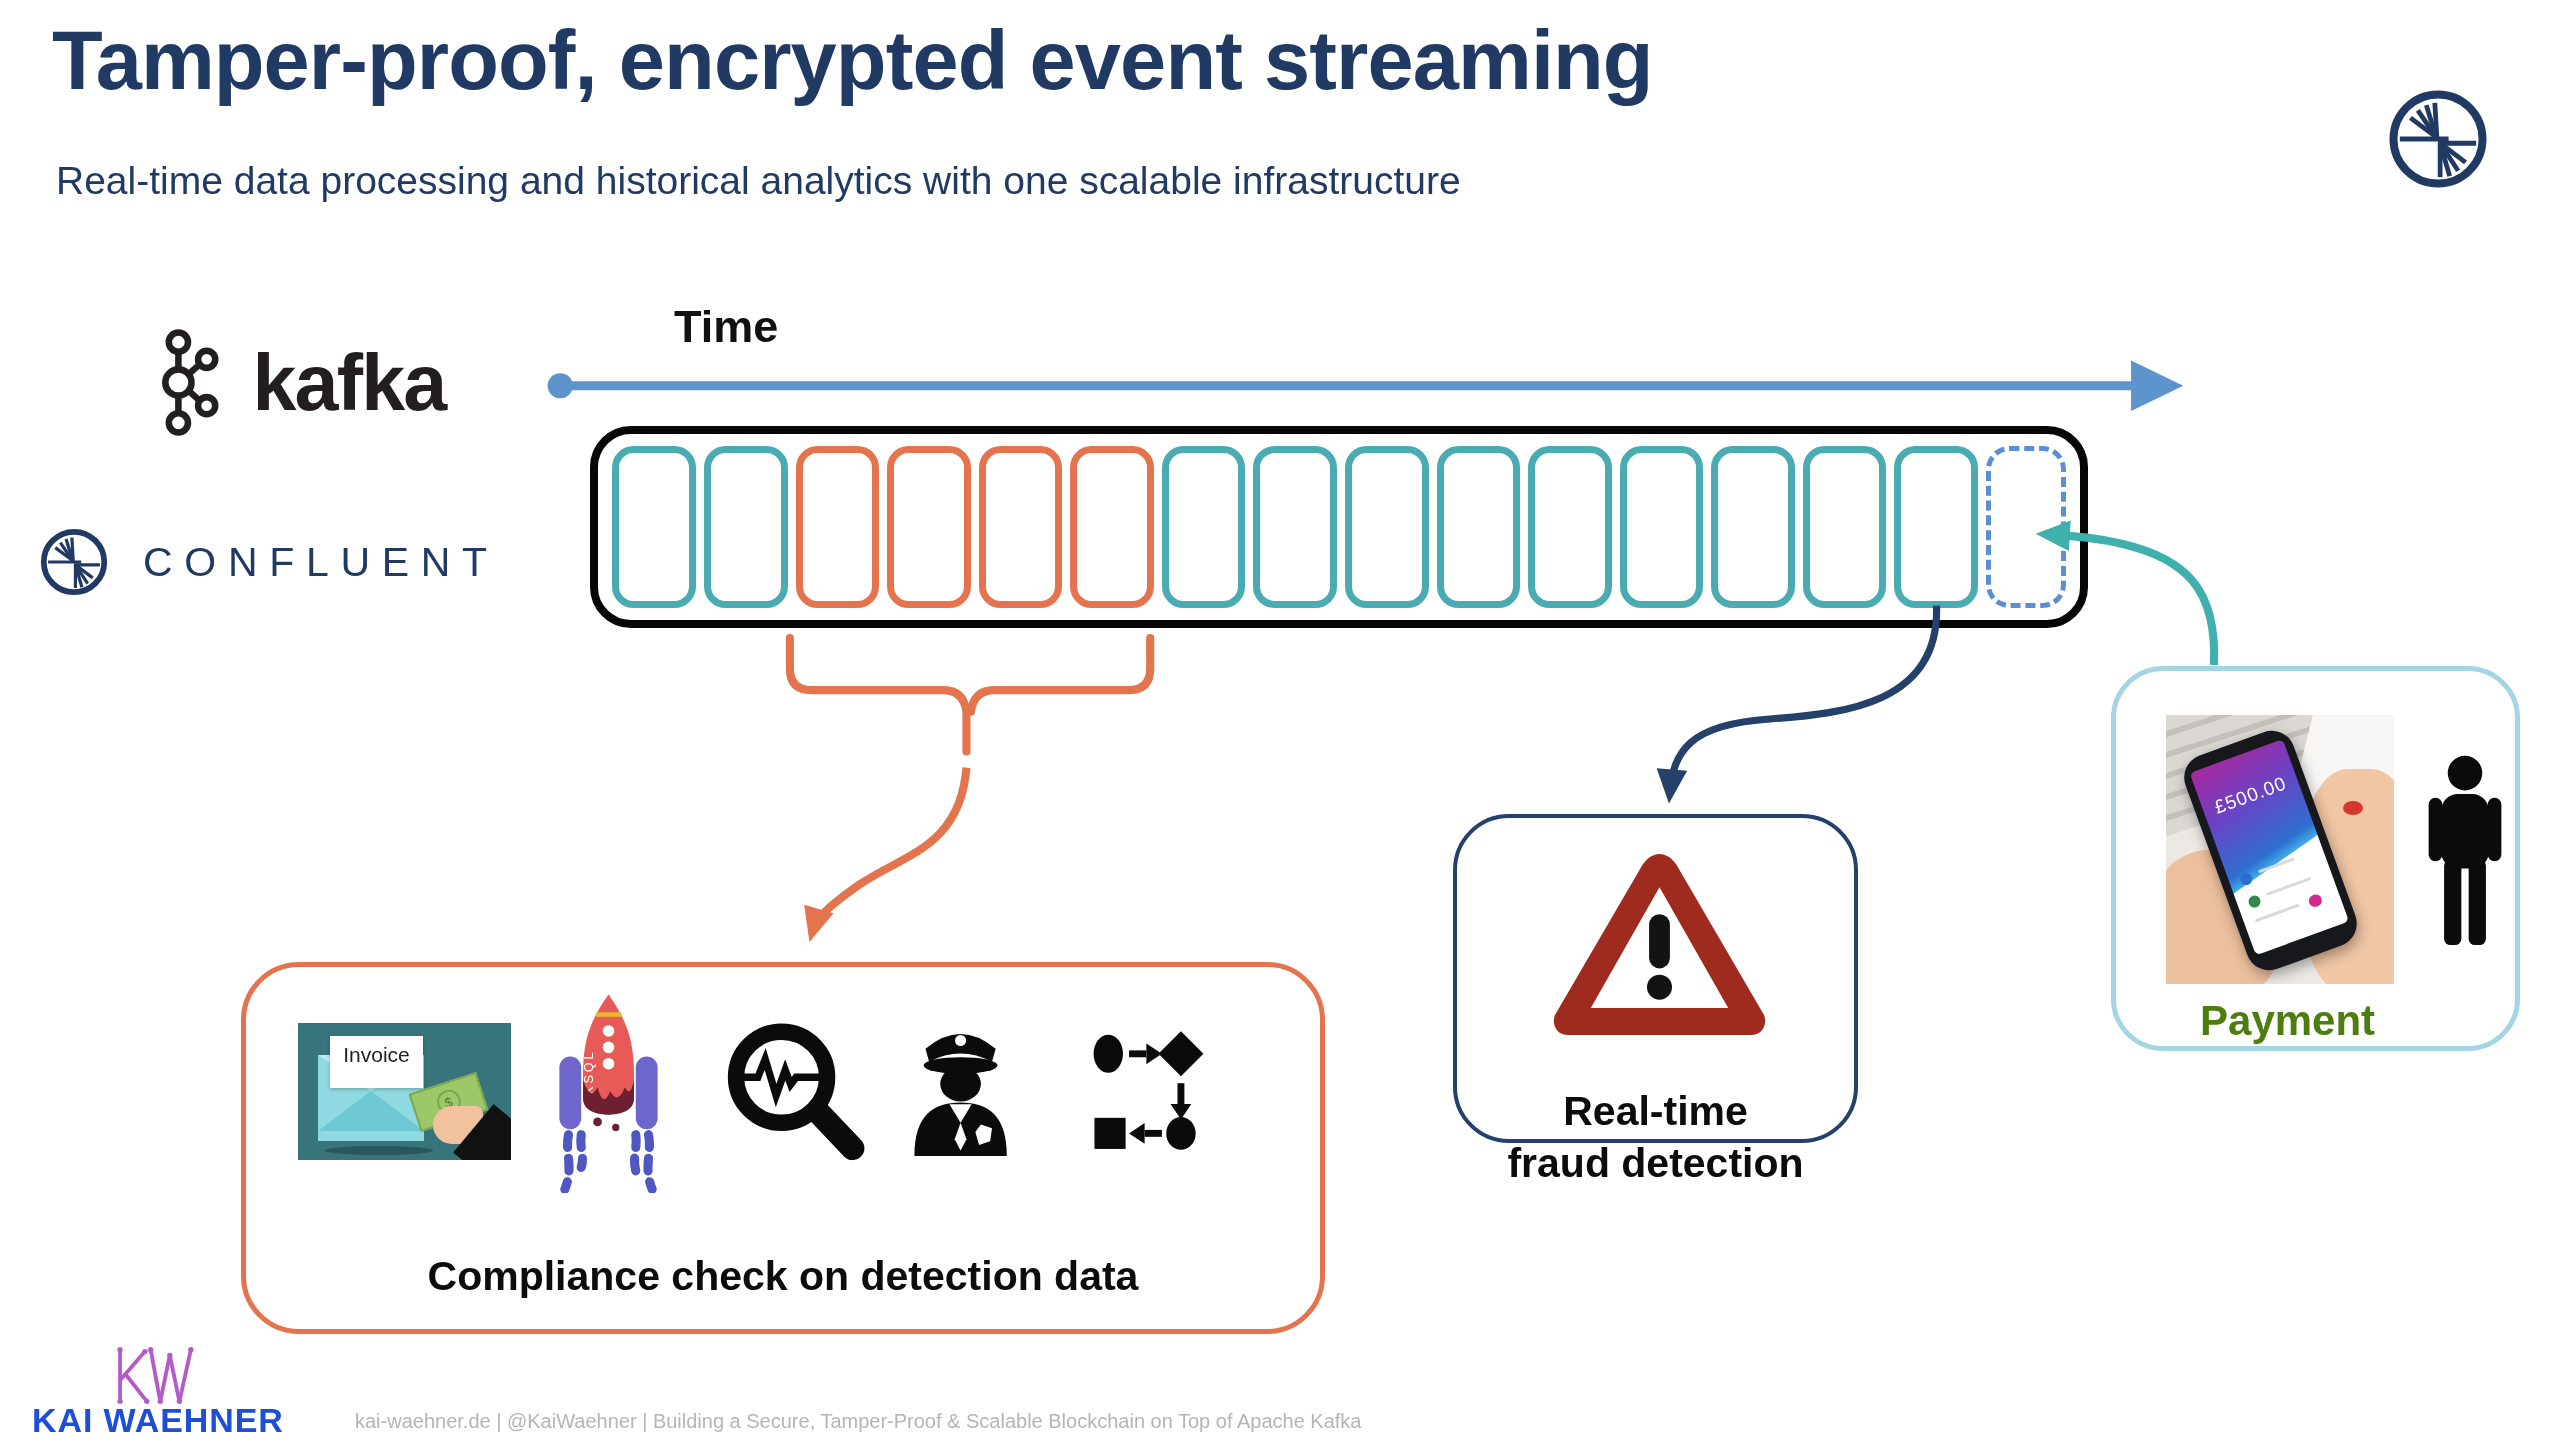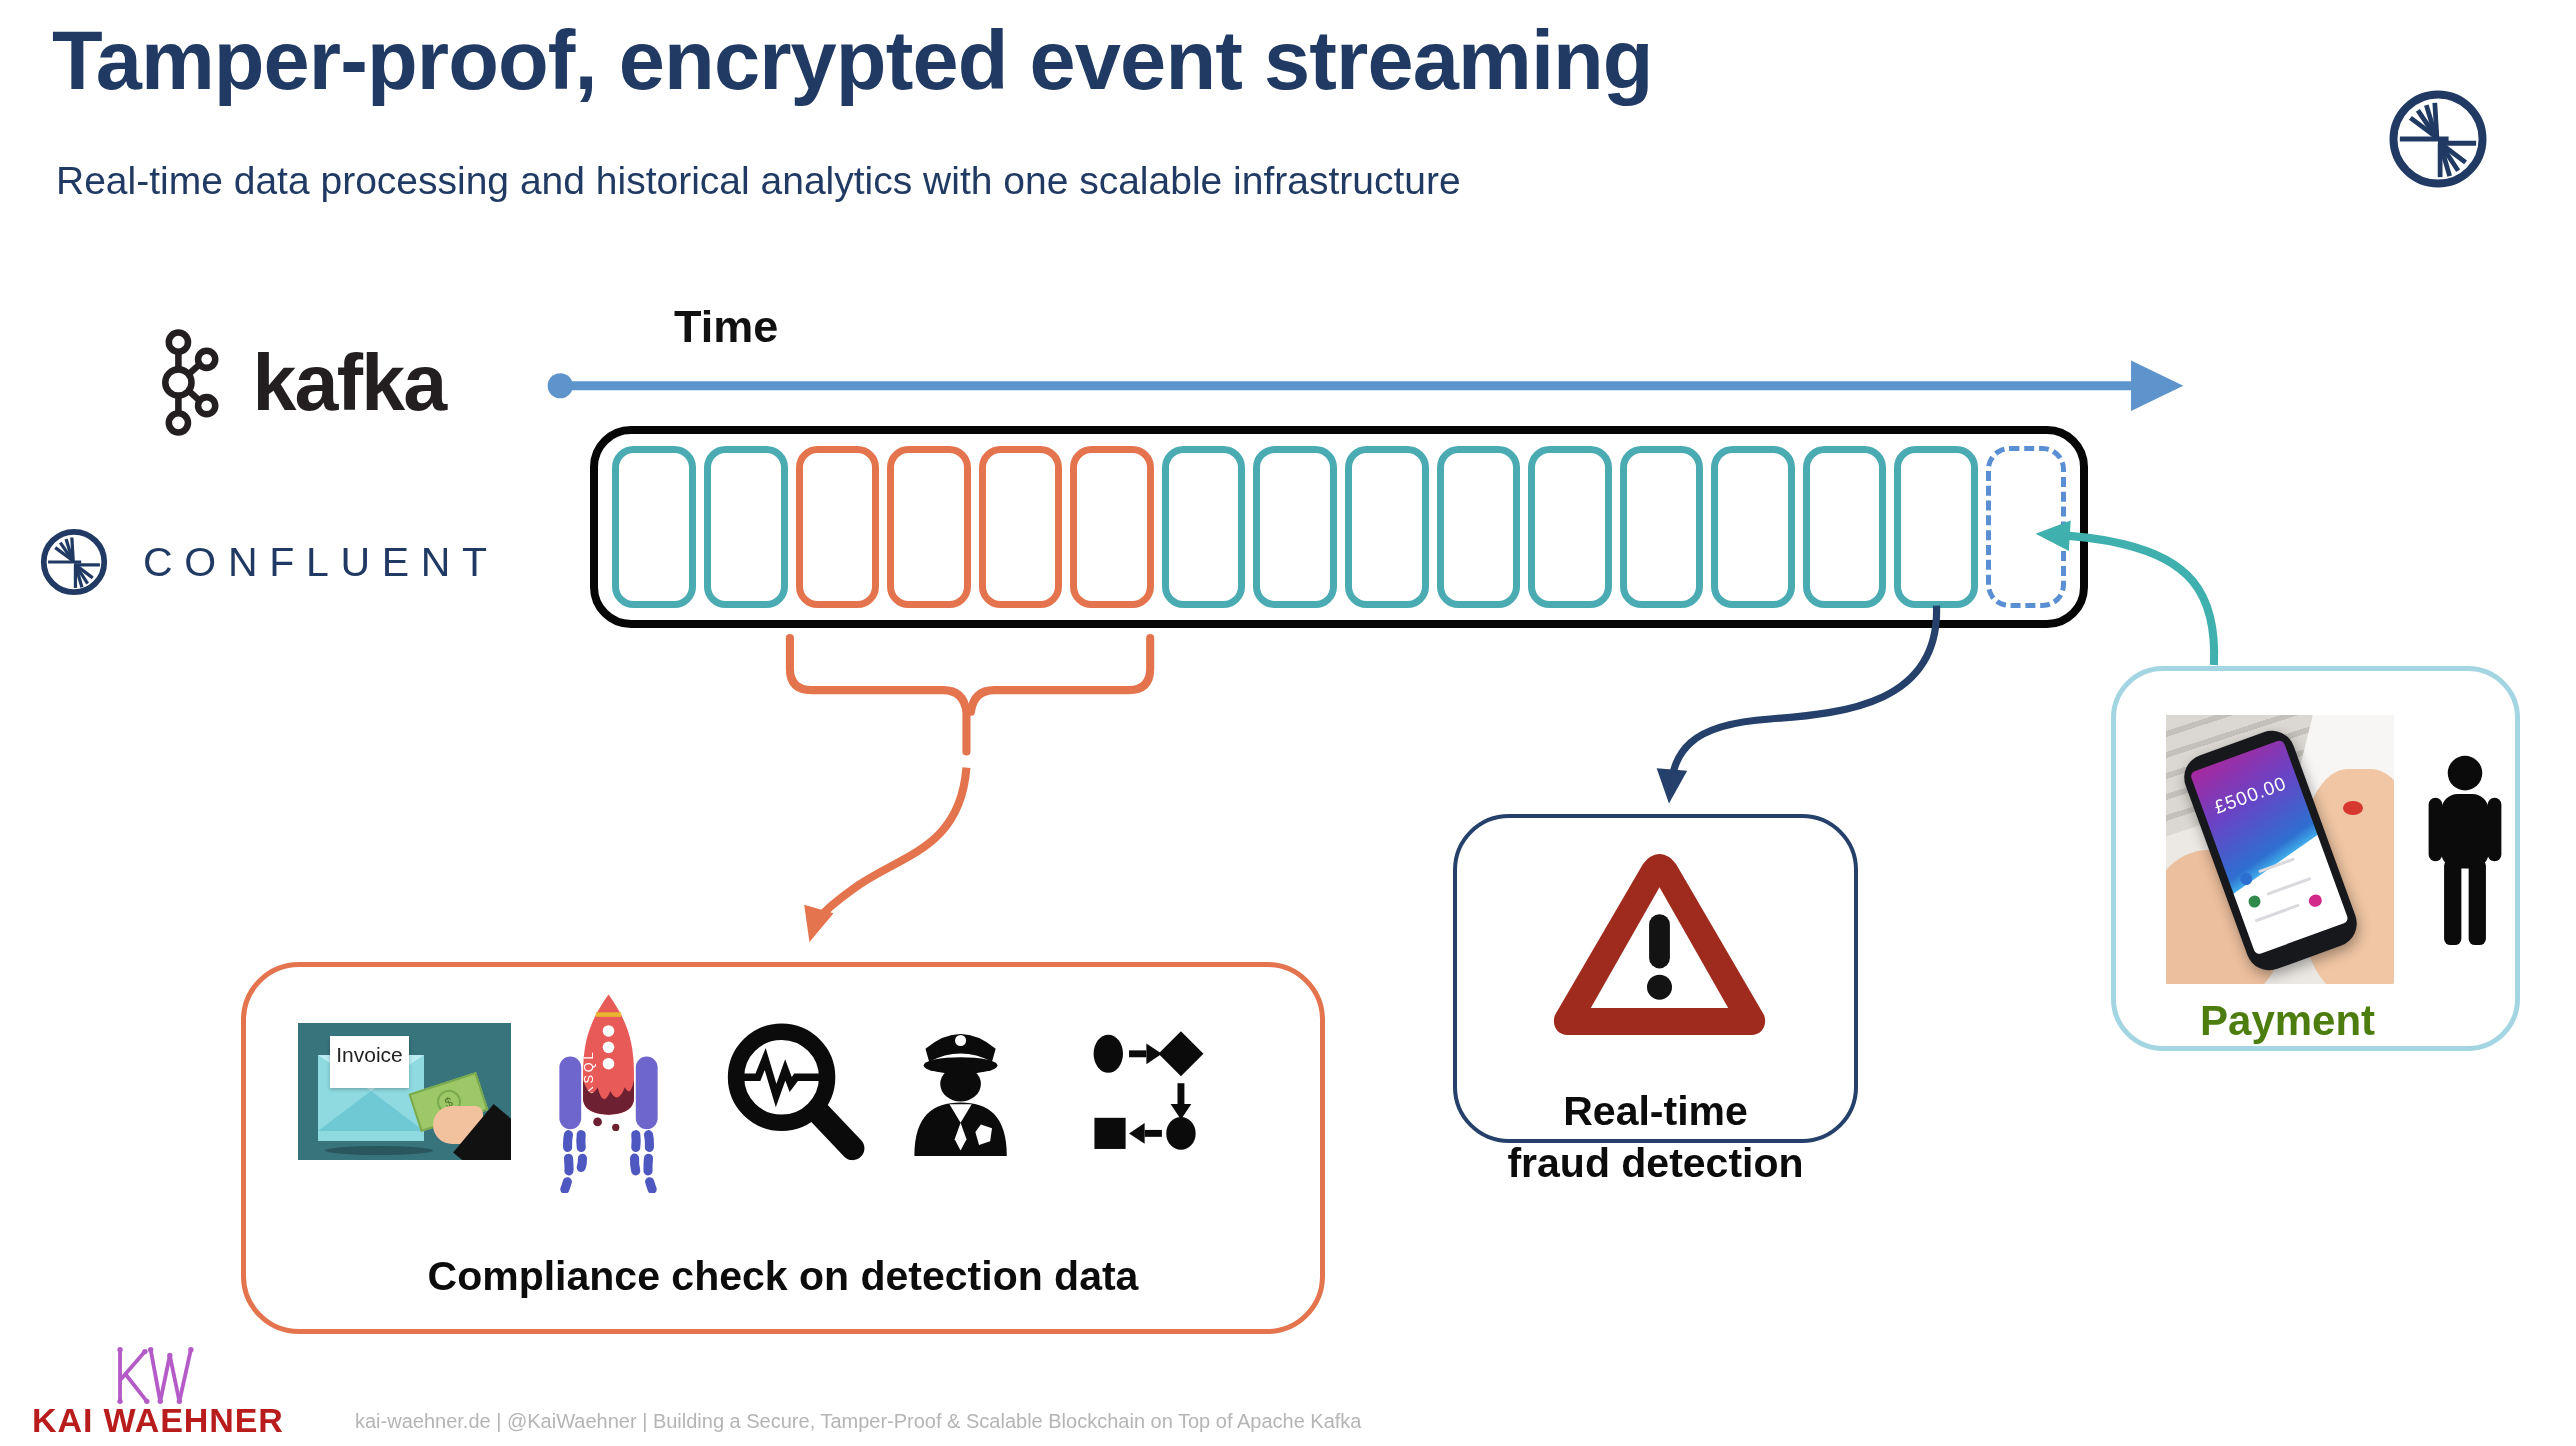--- a/index.html
+++ b/index.html
@@ -49,21 +49,21 @@
   
   #compliance-box{left:241px;top:962px;width:1084px;height:372px;box-sizing:border-box;
     border:5.4px solid var(--orange);border-radius:58px;background:#fff;}
   #compliance-label{left:0;top:286px;width:100%;text-align:center;font-size:41px;font-weight:600;color:#0c0c0c;}
 
   
   #invoice-art{left:52px;top:56px;width:213px;height:137px;background:#37747c;overflow:hidden;}
   #invoice-env{position:absolute;left:20px;top:32px;width:106px;height:86px;background:#8fd9e0;}
   #invoice-flap{position:absolute;left:20px;top:32px;width:0;height:0;
     border-left:53px solid transparent;border-right:53px solid transparent;border-top:36px solid #b9ecf2;}
-  #invoice-paper{position:absolute;left:32px;top:12.6px;width:79px;height:52px;background:#fff;
+  #invoice-paper{position:absolute;left:32px;top:12.6px;width:93px;height:52px;background:#fff;
     display:flex;align-items:flex-start;justify-content:center;box-shadow:0 1.8px 3.6px rgba(0,0,0,.25);}
   #invoice-paper span{font-size:21px;color:#222;margin-top:7.2px;}
   #invoice-vee{position:absolute;left:20px;top:68px;width:0;height:0;
     border-left:53px solid transparent;border-right:53px solid transparent;border-top:40px solid #6fc9d4;
     transform:scaleY(-1);}
   #invoice-money{position:absolute;left:115px;top:59px;width:67px;height:36px;background:#9dc868;
     border:2.7px solid #7ba94e;transform:rotate(-18deg);display:flex;align-items:center;justify-content:center;}
   #invoice-money i{width:20px;height:20px;border:2.7px solid #7ba94e;border-radius:50%;font-style:normal;
     color:#4f7a2c;font-size:13.5px;display:flex;align-items:center;justify-content:center;}
   #invoice-hand{position:absolute;left:135px;top:83px;width:50px;height:38px;background:#f2c29e;border-radius:21.6px 9px 5.4px 21.6px;}
@@ -95,21 +95,21 @@
   #phone-screen{position:absolute;left:8px;top:12.6px;right:8px;bottom:20px;border-radius:5.4px;overflow:hidden;
     background:linear-gradient(165deg,#a8289e 0%,#6a43c4 26%,#2e6fd0 52%,#3fa9e8 58%,#ffffff 58.5%,#ffffff 100%);}
   #phone-amount{position:absolute;left:0;top:31px;width:100%;text-align:center;color:#fff;font-size:19px;font-weight:400;letter-spacing:0.9px;}
   .ph-line{position:absolute;height:3.6px;background:#d9d9de;border-radius:1.8px;}
   .ph-dot{position:absolute;width:12.6px;height:12.6px;border-radius:50%;}
 
   
   #kw-mark{left:106px;top:1342px;width:97px;height:67px;}
   #kw-mark line{stroke:var(--purple);stroke-width:4;}
   #kw-mark circle{fill:var(--purple);}
-  #brand-name{left:32px;top:1401px;font-size:34px;font-weight:700;letter-spacing:0.9px;color:#b91c1c;}
+  #brand-name{left:32px;top:1401px;font-size:34px;font-weight:700;letter-spacing:0.9px;color:#1d4ed8;}
   #footer-text{left:335px;top:1410px;font-size:20px;color:var(--footer_gray);margin-left:20px;}
 </style>
 </head>
 <body>
 
 <div id="slide">
 
   <div class="abs" id="title">Tamper-proof, encrypted event streaming</div>
   <div class="abs" id="subtitle">Real-time data processing and historical analytics with one scalable infrastructure</div>
 

